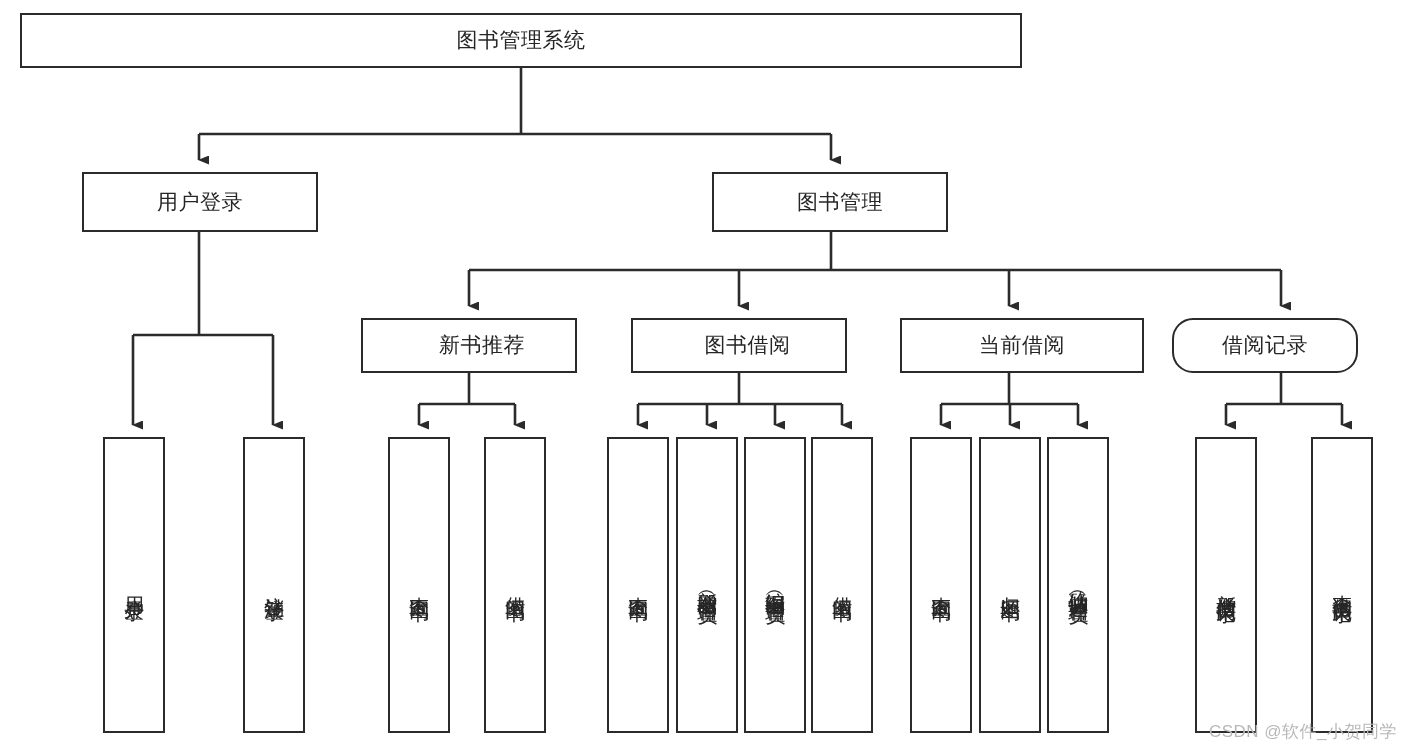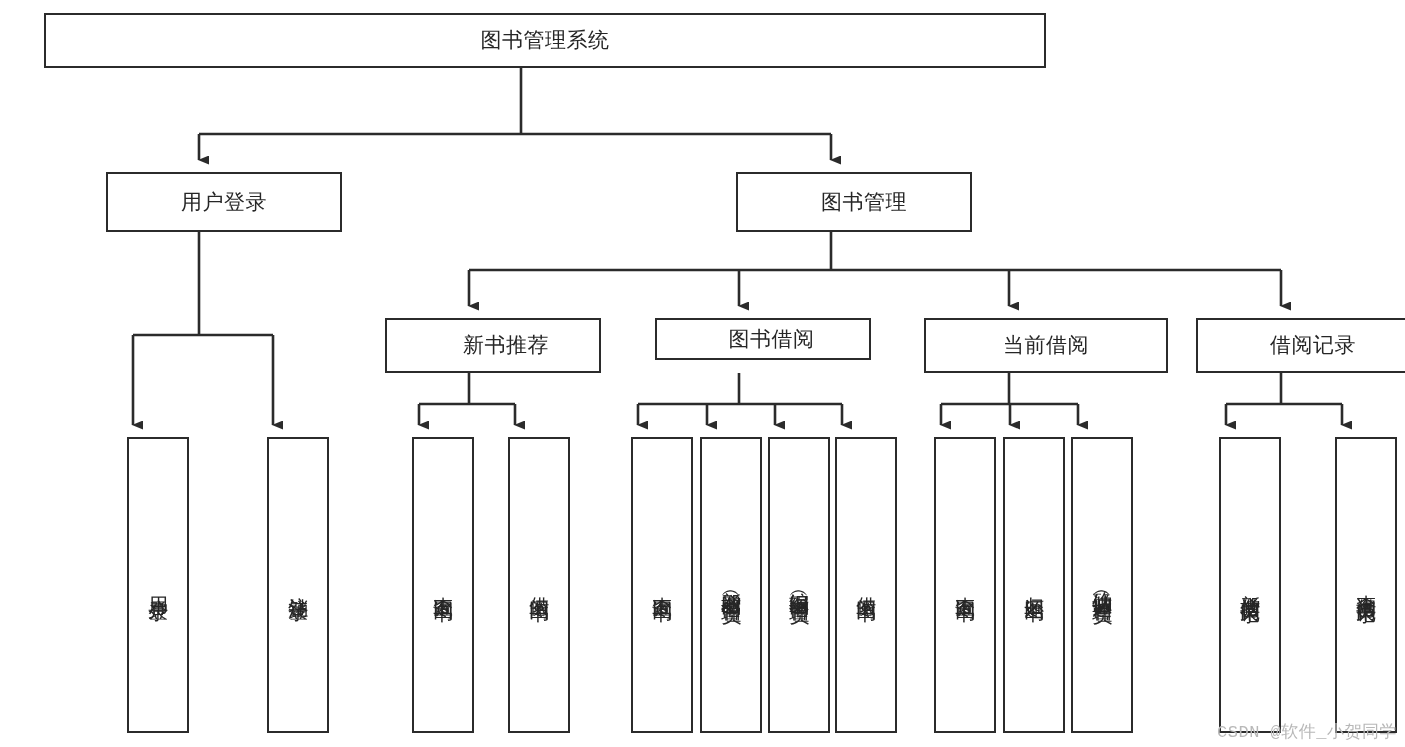--- a/index.html
+++ b/index.html
@@ -30,21 +30,20 @@
   .node {
     position: absolute;
     box-sizing: border-box;
     background: #ffffff;
     border: 2.5px solid #2b2b2b;
     display: flex;
     align-items: center;
     justify-content: center;
     color: #262626;
     line-height: 1.18;
-    margin-left: 24px;
   }
   .node.horiz {
     font-size: 21px;
     letter-spacing: 0.5px;
   }
   .node.vert {
     writing-mode: vertical-rl;
     text-orientation: upright;
     font-size: 20px;
     letter-spacing: 2px;
@@ -64,21 +63,20 @@
   }
   #watermark {
     position: absolute;
     right: 8px;
     bottom: 4px;
     font-size: 17px;
     color: #b8b8b8;
     letter-spacing: 0.5px;
     white-space: nowrap;
     user-select: none;
-    font-family: Liberation Mono, monospace;
   }
 </style>
 </head>
 <body>
 
 <div id="diagram-root">
 
   <svg class="connector-layer" viewBox="0 0 1405 747" xmlns="http://www.w3.org/2000/svg">
     <defs>
       <marker id="arrowhead" markerWidth="9" markerHeight="11" refX="4.5" refY="10" orient="auto" markerUnits="userSpaceOnUse">
@@ -137,27 +135,27 @@
   <div class="node horiz" style="left:82px; top:172px; width:236px; height:60px;">
     <span class="node-label">用户登录</span>
   </div>
   <div class="node horiz" style="left:712px; top:172px; width:236px; height:60px;padding-left:20px;">
     <span class="node-label">图书管理</span>
   </div>
 
   <div class="node horiz" style="left:361px; top:318px; width:216px; height:55px;padding-left:26px;">
     <span class="node-label">新书推荐</span>
   </div>
-  <div class="node horiz" style="left:631px; top:318px; width:216px; height:42px;padding-left:17px;">
+  <div class="node horiz" style="left:631px; top:318px; width:216px; height:55px;padding-left:17px;">
     <span class="node-label">图书借阅</span>
   </div>
   <div class="node horiz" style="left:900px; top:318px; width:244px; height:55px;">
     <span class="node-label">当前借阅</span>
   </div>
-  <div class="node horiz" style="left:1172px; top:318px; width:234px; height:55px;">
+  <div class="node horiz" style="left:1172px; top:318px; width:186px; height:55px;border-radius:21px;">
     <span class="node-label">借阅记录</span>
   </div>
 
   <div class="node vert" style="left:103px; top:437px; width:62px; height:296px;">
     <span class="node-label">用户登录</span>
   </div>
   <div class="node vert" style="left:243px; top:437px; width:62px; height:296px;">
     <span class="node-label">注销登录</span>
   </div>
 

